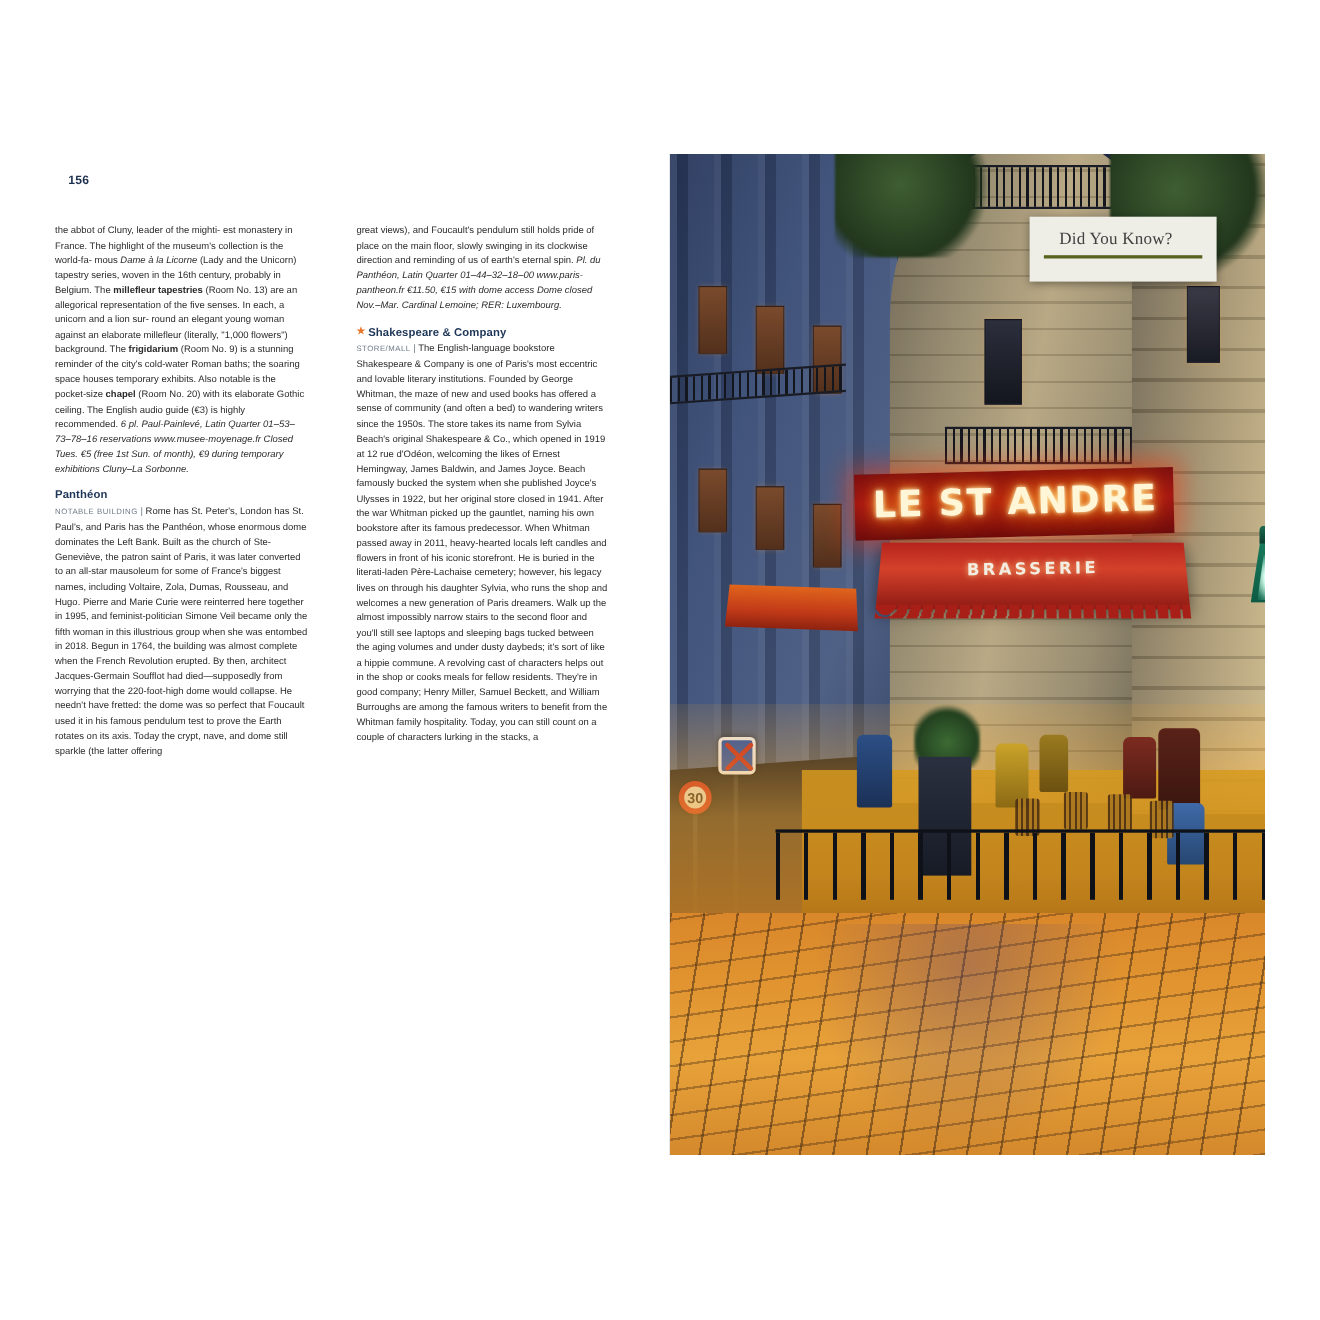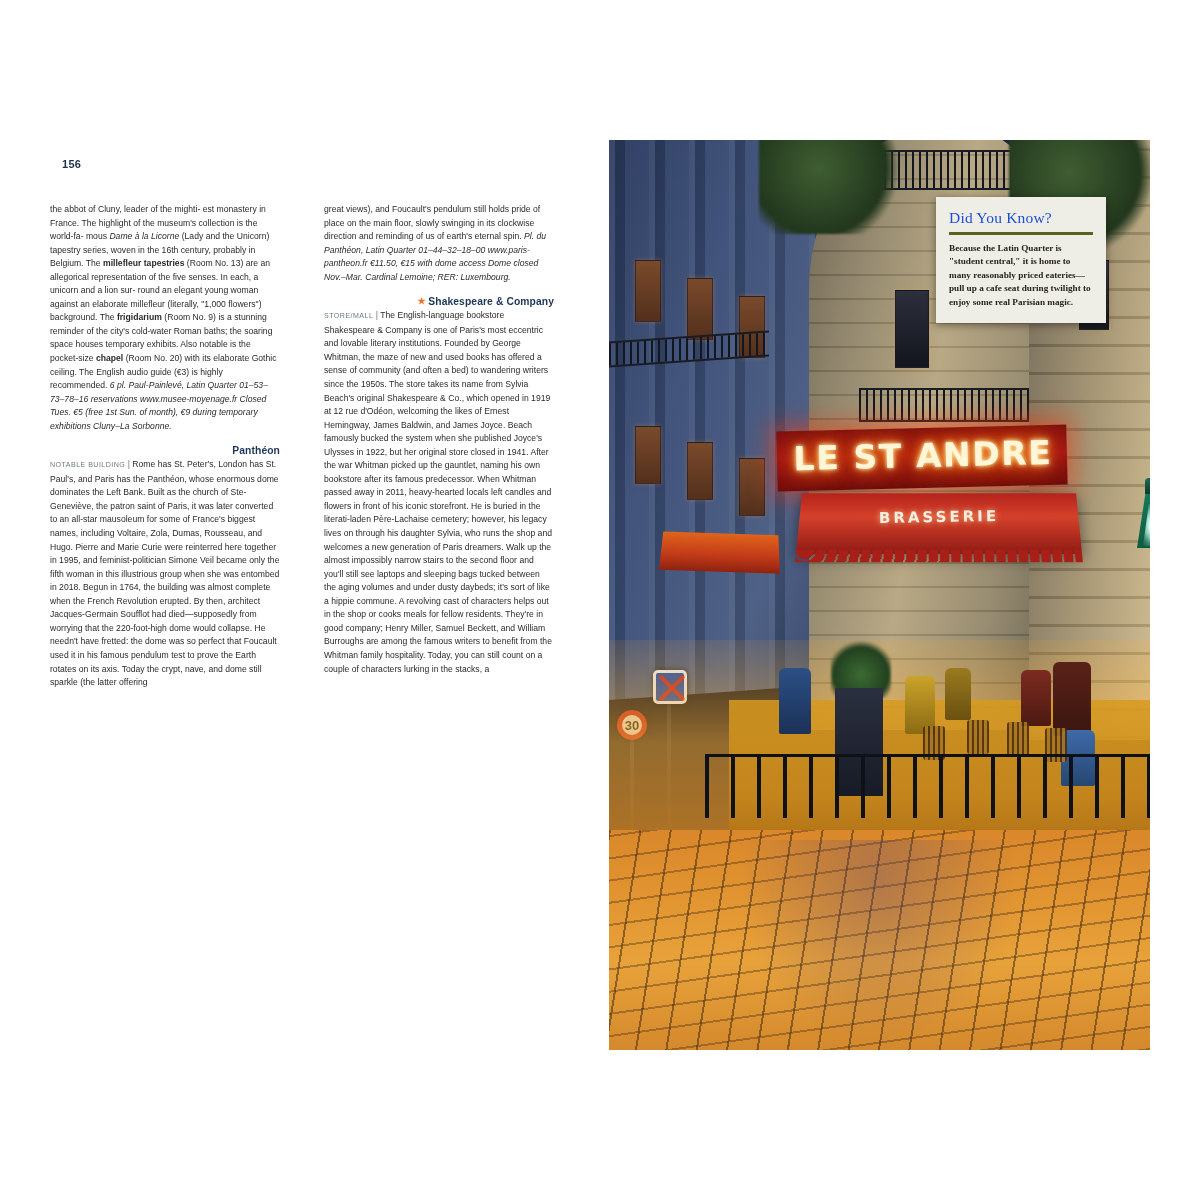--- a/index.html
+++ b/index.html
@@ -46,21 +46,20 @@
 
   .sec-head {
     display: block;
     font-size: 10.3px;
     font-weight: bold;
     color: #1d3557;
     margin-top: 11px;
     margin-bottom: 1px;
     line-height: 13px;
     letter-spacing: .1px;
-    text-align: right;
   }
   .star {
     color: #e8762c;
     font-size: 9px;
     margin-right: 2.5px;
     vertical-align: 1px;
   }
   .cat {
     font-size: 7.1px;
     font-weight: normal;
@@ -318,23 +317,24 @@
     position: absolute;
     left: 327px; top: 57px;
     width: 170px;
     background: #efeee6;
     padding: 12px 13px 14px 13px;
     box-shadow: 0 2px 8px rgba(0,0,0,.45);
   }
   .dyk-title {
     font-family: "Liberation Serif", serif;
     font-size: 15.5px;
-    color: #1d4ed8;
+    color: #404040;
     letter-spacing: .2px;
     margin-bottom: 5px;
+    margin-left: 14px;
   }
   .dyk-rule {
     height: 3px;
     background: #57641f;
     margin-bottom: 7px;
   }
   .dyk-body {
     font-family: "Liberation Serif", serif;
     font-size: 9.2px;
     line-height: 13.4px;
@@ -456,17 +456,16 @@
     <div class="lamp-cap"></div>
 
     <div class="ground">
       <div class="cobbles"></div>
     </div>
     <div class="wet-sheen"></div>
 
     <div class="dyk">
       <div class="dyk-title">Did You Know?</div>
       <div class="dyk-rule"></div>
-      <div class="dyk-body">Because the Latin Quarter is "student central," it is home to many reasonably priced eateries—pull up a cafe seat during twilight to enjoy some real Parisian magic.</div>
     </div>
 
   </div>
 </div>
 
 </body></html>

